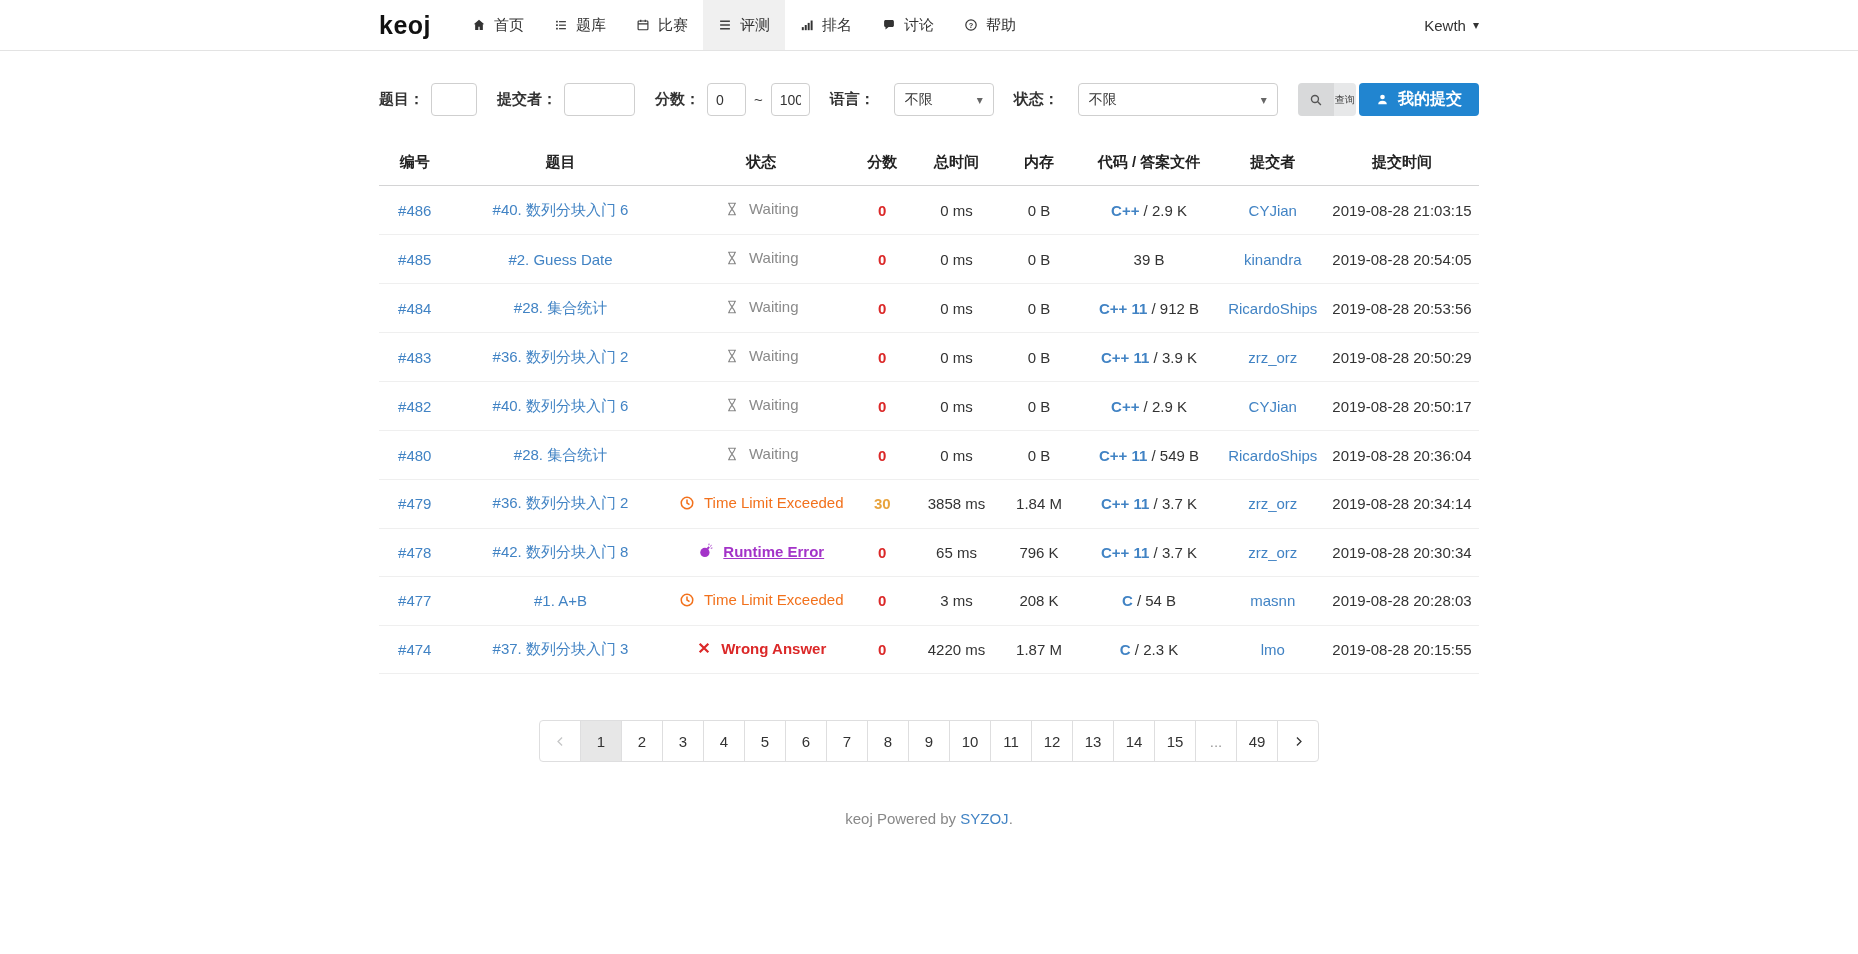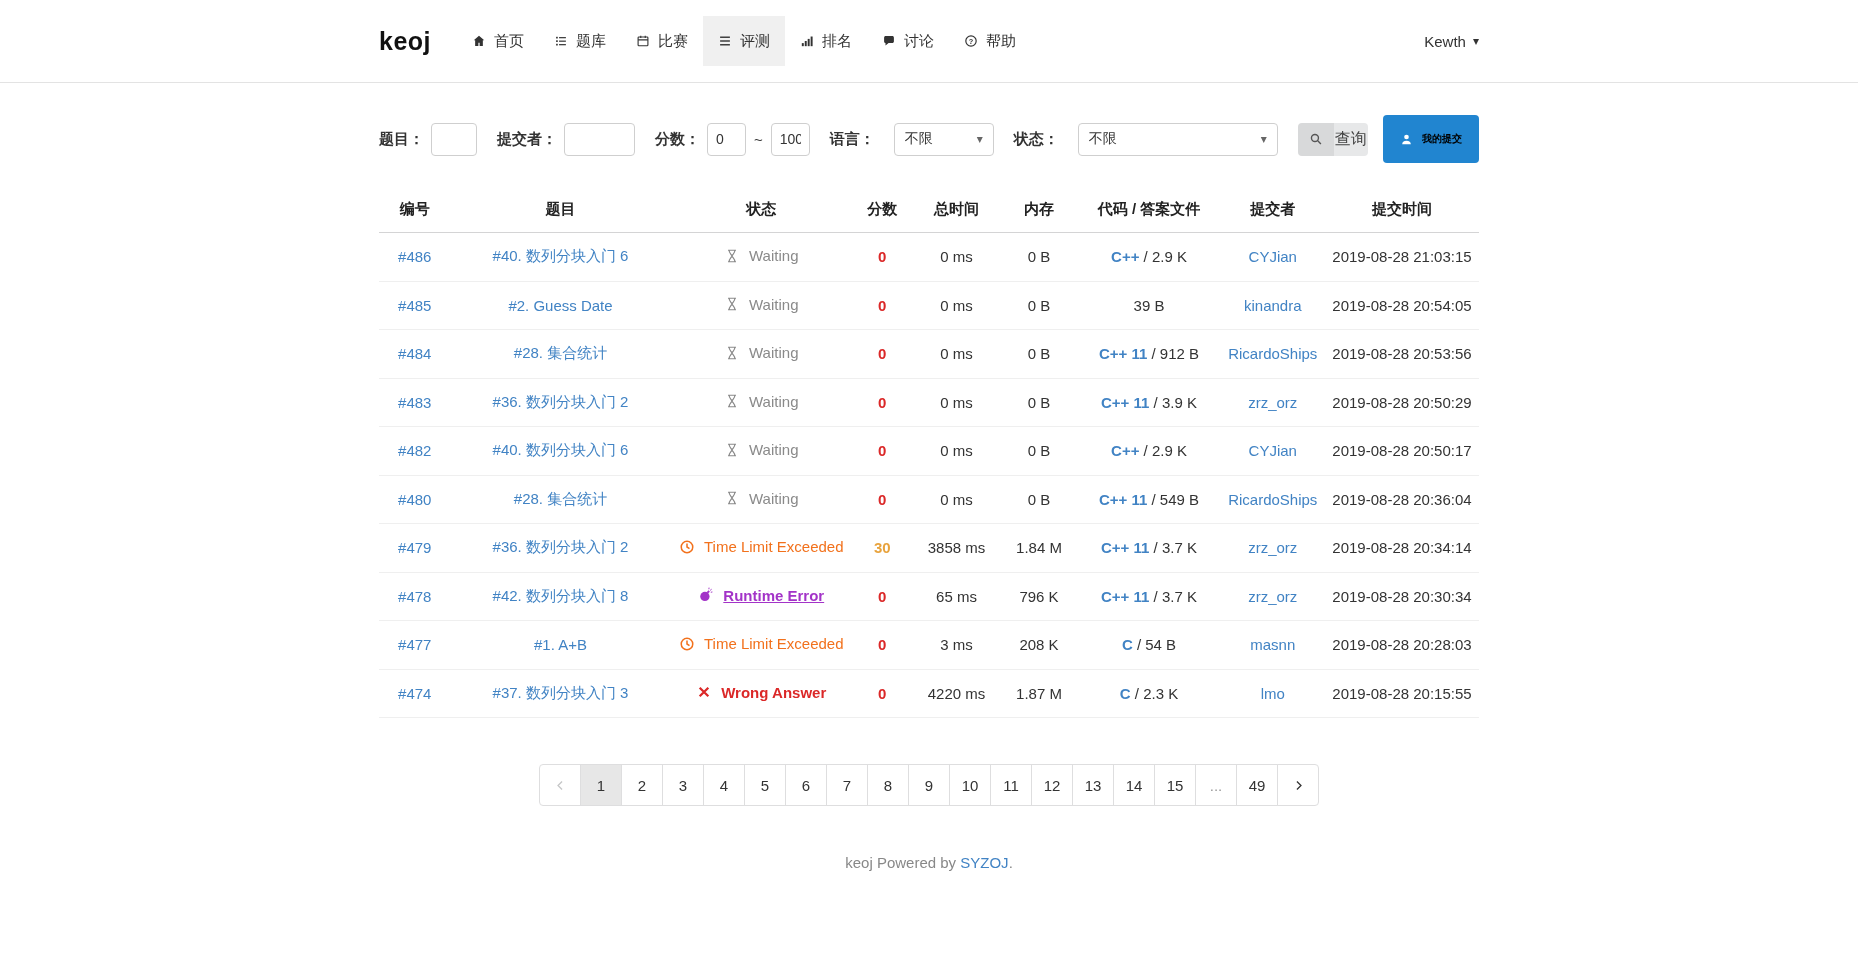--- a/index.html
+++ b/index.html
@@ -11,21 +11,21 @@
     font-size: 15px;
     min-height: 954px;
   }
   a { text-decoration: none; }
   .link { color: var(--link, #4183c4); cursor: pointer; }
   .icon { display: inline-flex; vertical-align: middle; }
   .icon svg { width: 1em; height: 1em; display: block; }
 
   
   .navbar { border-bottom: 1px solid #e3e3e3; background: #fff; }
-  .navbar-inner { width: 1100px; margin: 16px auto; display: flex; align-items: stretch; height: 50px; }
+  .navbar-inner { width: 1100px; margin: 0 auto; display: flex; align-items: stretch; height: 50px; }
   .logo { font-size: 25px; font-weight: bold; display: flex; align-items: center; margin-right: 26px; color: #111; cursor: pointer; letter-spacing: 0.5px; }
   .nav-items { display: flex; align-items: stretch; }
   .nav-item { display: flex; align-items: center; gap: 8px; padding: 0 15px; font-size: 15px; color: #333; cursor: pointer; }
   .nav-item .icon { font-size: 14px; color: #333; }
   .nav-item.active { background: #f0f0f0; justify-content: center; }
   .nav-user { margin-left: auto; display: flex; align-items: center; gap: 7px; cursor: pointer; font-size: 15px; }
   .caret { font-size: 12px; color: #333; line-height: 1; }
 
   
   .filters { width: 1100px; margin: 32px auto 0; display: flex; align-items: center; }
@@ -35,31 +35,31 @@
   .w-submitter { width: 71px; margin-right: 20px; }
   .w-score { width: 39px; }
   .tilde { margin: 0 8px; color: #333; }
   .after-score { margin-right: 20px; }
   .f-select { height: 33px; border: 1px solid #cfcfcf; border-radius: 4px; background: #fff; display: inline-flex; align-items: center; justify-content: space-between; padding: 0 10px; font-size: 14px; color: #333; cursor: pointer; margin-left: 12px; }
   .f-select .caret { color: #666; }
   .w-lang { width: 100px; margin-right: 20px; }
   .w-status { width: 200px; margin-right: 20px; }
   .search-group { display: inline-flex; height: 33px; border-radius: 4px; overflow: hidden; cursor: pointer; }
   .search-seg-icon { background: #d8d9da; display: flex; align-items: center; padding: 0 11px; color: #555; font-size: 14px; border: none; cursor: pointer; }
-  .search-seg-text { background: #e7e8e9; border: none; font-family: Liberation Mono, monospace; font-size: 16px; color: #444; padding: 0 1px; cursor: pointer; }
-  .btn-primary { margin-left: auto; height: 48px; background: var(--accent, #2185d0); color: #000000; border: none; border-radius: 4px; display: inline-flex; align-items: center; gap: 9px; padding: 0 17px; font-size: 10px; font-weight: bold; font-family: inherit; cursor: pointer; }
+  .search-seg-text { background: #e7e8e9; border: none; font-family: Liberation Mono, monospace; font-size: 10px; color: #444; padding: 0 1px; cursor: pointer; }
+  .btn-primary { margin-left: auto; height: 33px; background: var(--accent, #2185d0); color: #ffffff; border: none; border-radius: 4px; display: inline-flex; align-items: center; gap: 9px; padding: 0 17px; font-size: 16px; font-weight: bold; font-family: inherit; cursor: pointer; }
   .btn-primary .icon { font-size: 13px; color: #fff; }
 
   
   .subs-table { width: 1100px; margin: 24px auto 12px; border-collapse: collapse; table-layout: fixed; }
   .subs-table th { font-size: 15px; font-weight: bold; padding: 13px 4px; border-bottom: 1px solid #d4d4d5; text-align: center; white-space: nowrap; color: #222; }
   .subs-table td { font-size: 15px; padding: 14px 4px; border-bottom: 1px solid #efefef; text-align: center; white-space: nowrap; }
   .status { display: inline-flex; align-items: center; gap: 9px; }
   .status .icon { font-size: 16px; }
-  .s-waiting { color: var(--gray, #8a8a8a); font-weight: normal; }
+  .s-waiting { color: var(--gray, #8a8a8a); font-weight: normal; align-items: flex-end; }
   .s-tle { color: var(--orange, #f2711c); font-weight: normal; }
   .s-re { color: var(--purple, #a333c8); font-weight: bold; text-decoration: underline; }
   .s-wa { color: var(--red, #db2828); font-weight: bold; }
   .score { font-weight: bold; }
   .sc-red { color: var(--red, #db2828); }
   .sc-orange { color: var(--orange-score, #e8a33d); }
   .code-lang { font-weight: bold; }
 
   
   .pagination { display: flex; justify-content: center; margin-top: 46px; }

